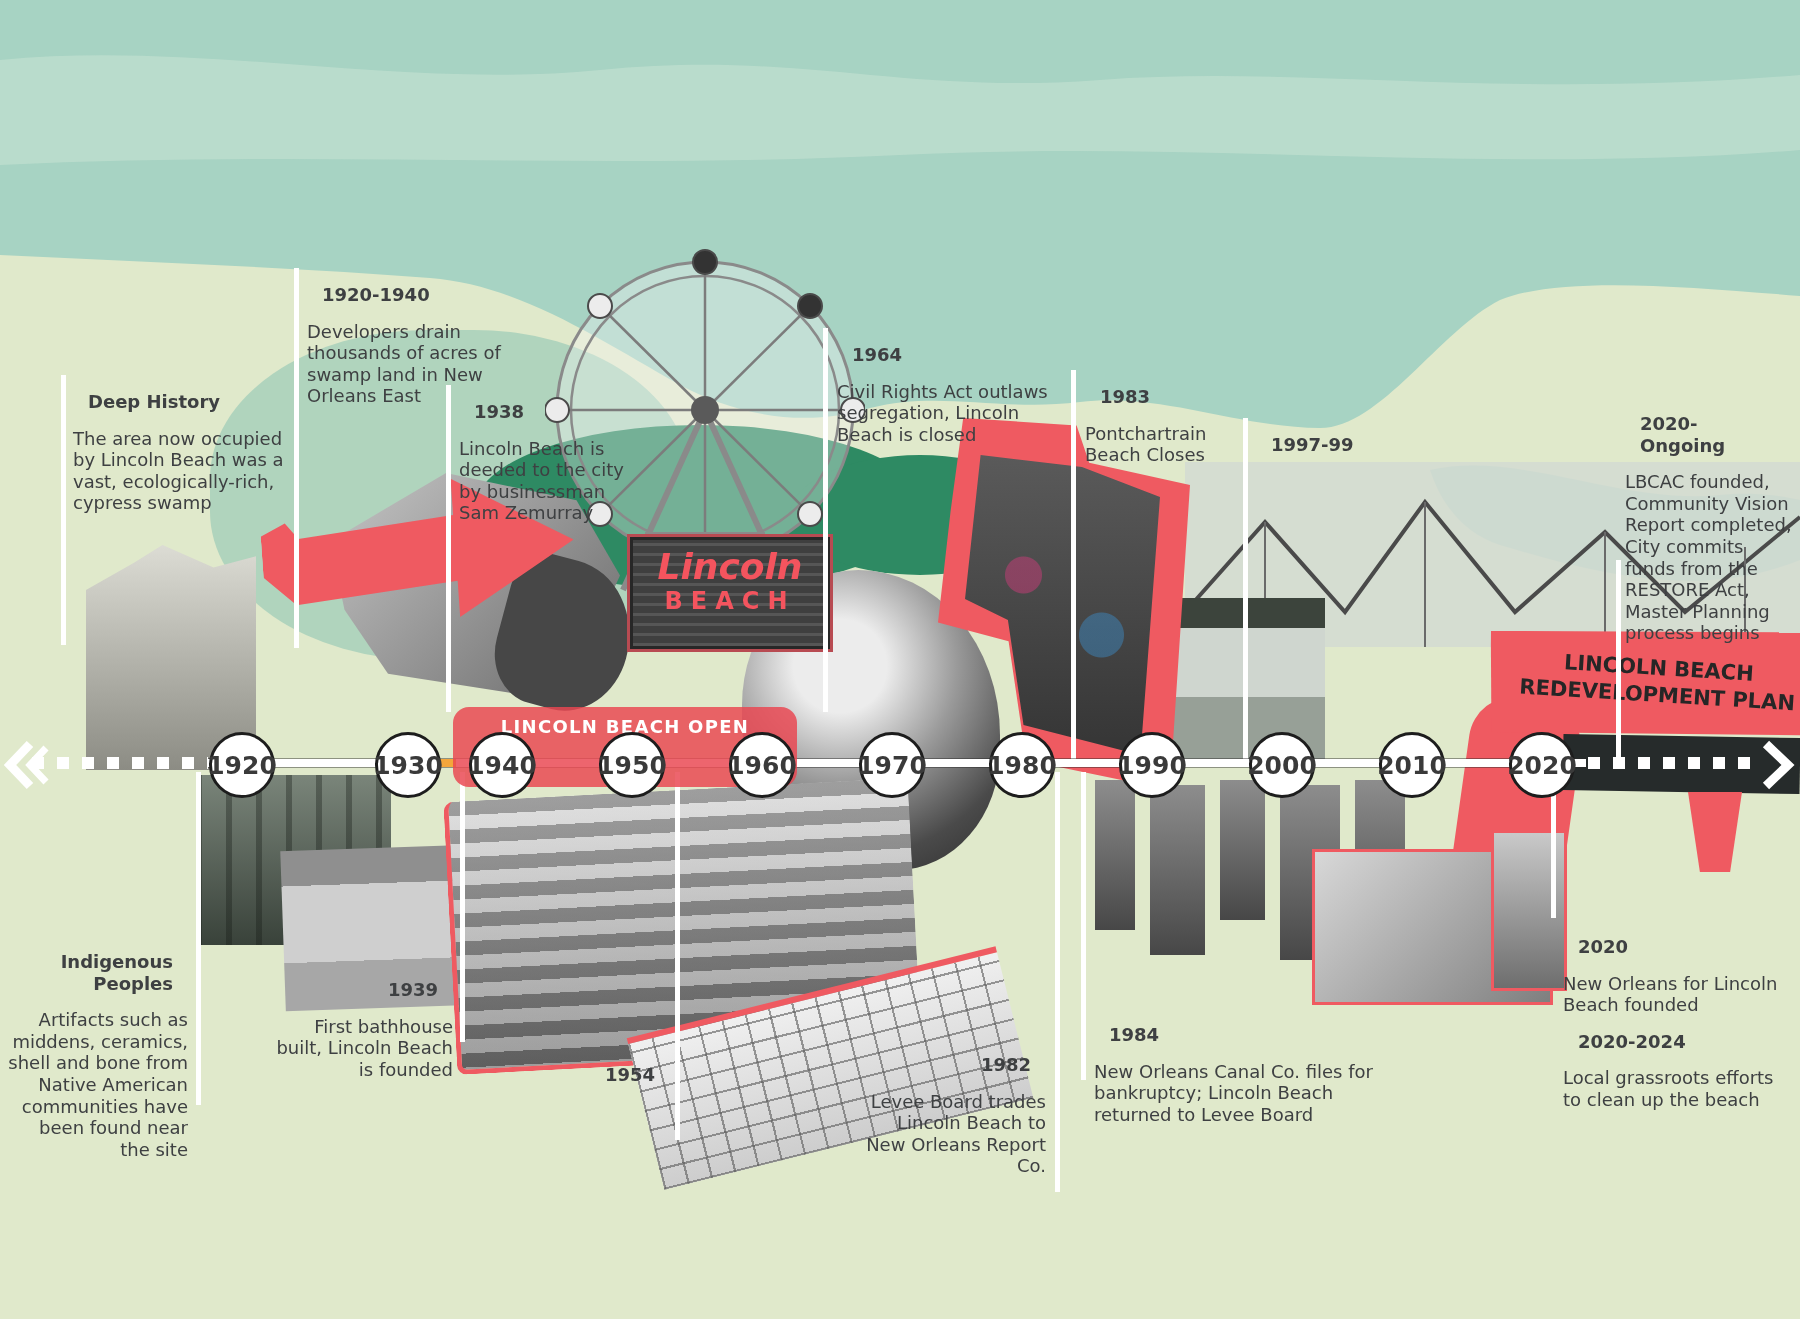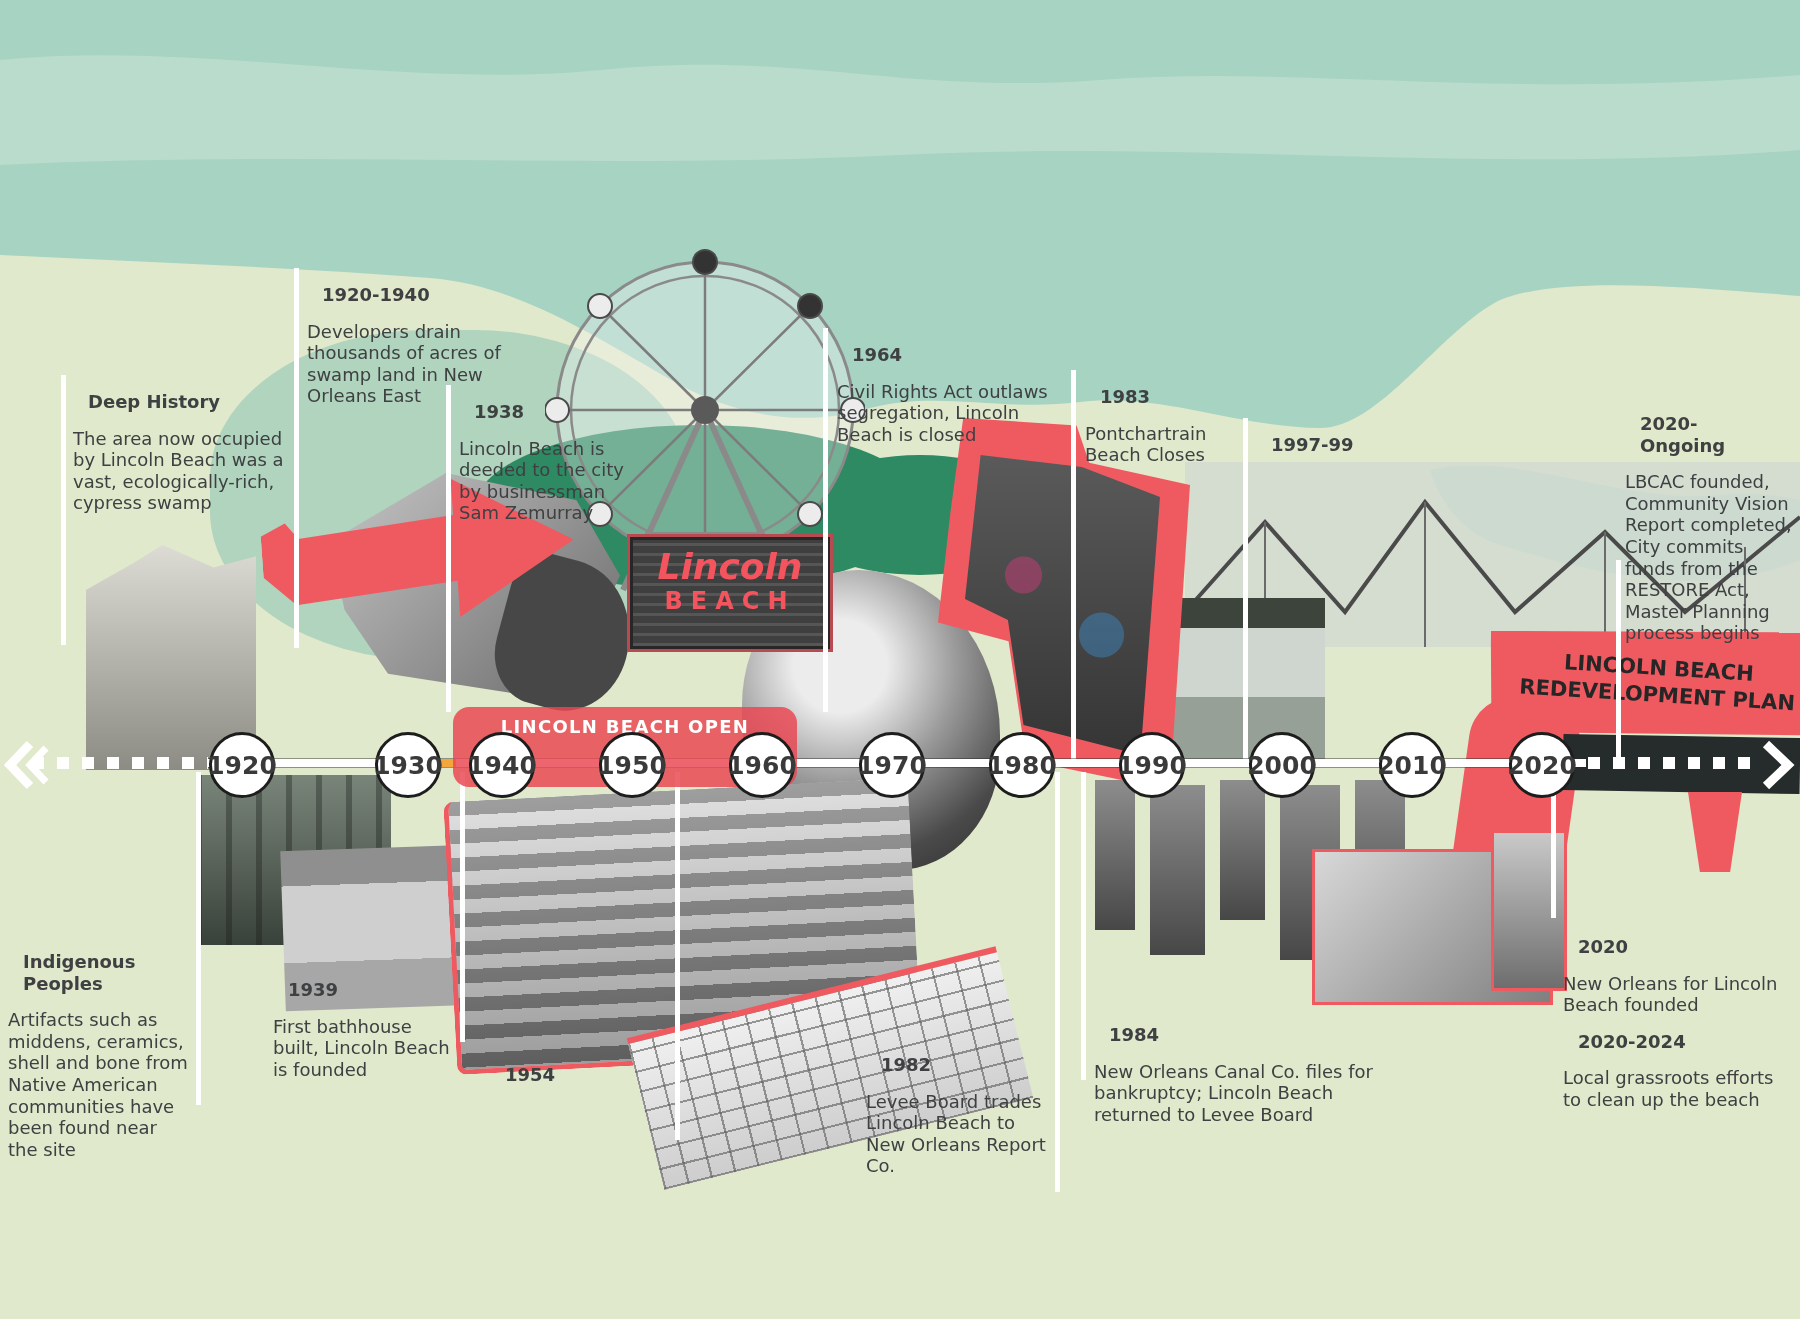--- a/index.html
+++ b/index.html
@@ -26,21 +26,21 @@
           color:#fff;font-weight:bold;font-size:18px;letter-spacing:1.3px;padding-top:9px;
           box-sizing:border-box;}
   .ribbon{position:absolute;left:1488px;top:622px;width:340px;height:120px;background:#ef5a61;
           transform:rotate(3.5deg);clip-path:polygon(0 16%,100% 0,100% 86%,2% 100%);
           z-index:4;display:flex;flex-direction:column;align-items:center;justify-content:center;
           color:#262626;font-weight:bold;font-size:21px;text-align:center;line-height:1.3;}
   
   .evt{position:absolute;font-size:18px;line-height:1.2;color:#3e4042;z-index:8;}
   .evt h3{margin:15px;font-size:18px;font-weight:bold;}
   .evt p{margin:0;}
-  .evt.right{text-align:left;}
+  .evt.right{text-align:right;}
   
   .photo{position:absolute;z-index:2;}
   .indig{left:86px;top:545px;width:170px;height:225px;
          background:linear-gradient(180deg,#dcdcd4,#8c8c84);
          clip-path:polygon(0 20%,28% 8%,45% 0,75% 10%,100% 5%,100% 100%,0 100%);
          filter:drop-shadow(-4px -4px 0 #ef5a61);}
   .swamp{left:196px;top:775px;width:195px;height:170px;
          background:repeating-linear-gradient(90deg,rgba(20,25,20,.35) 0 6px,transparent 6px 30px),
                     linear-gradient(180deg,#7a857a,#39423a);}
   .bathhouse{left:283px;top:848px;width:190px;height:160px;transform:rotate(-2deg);

